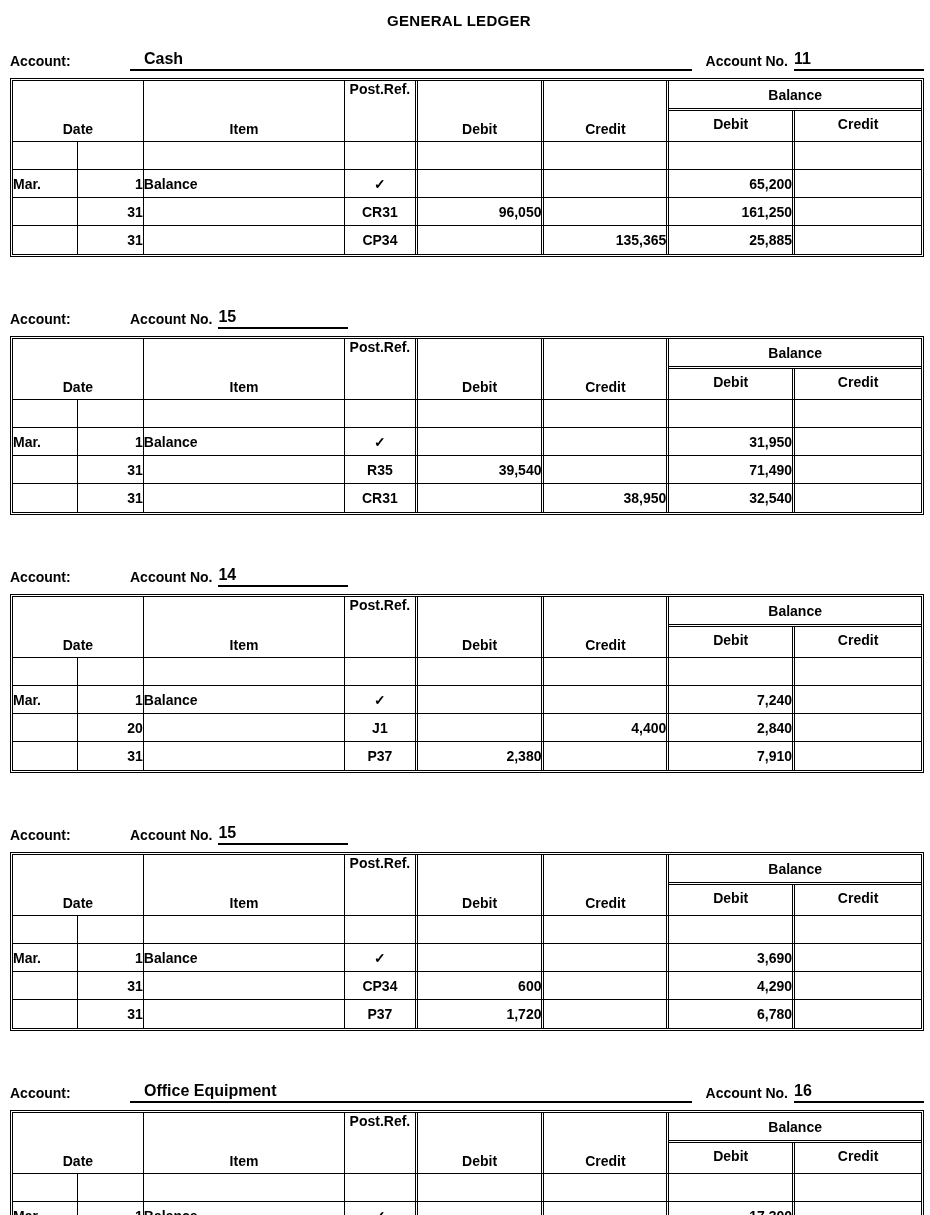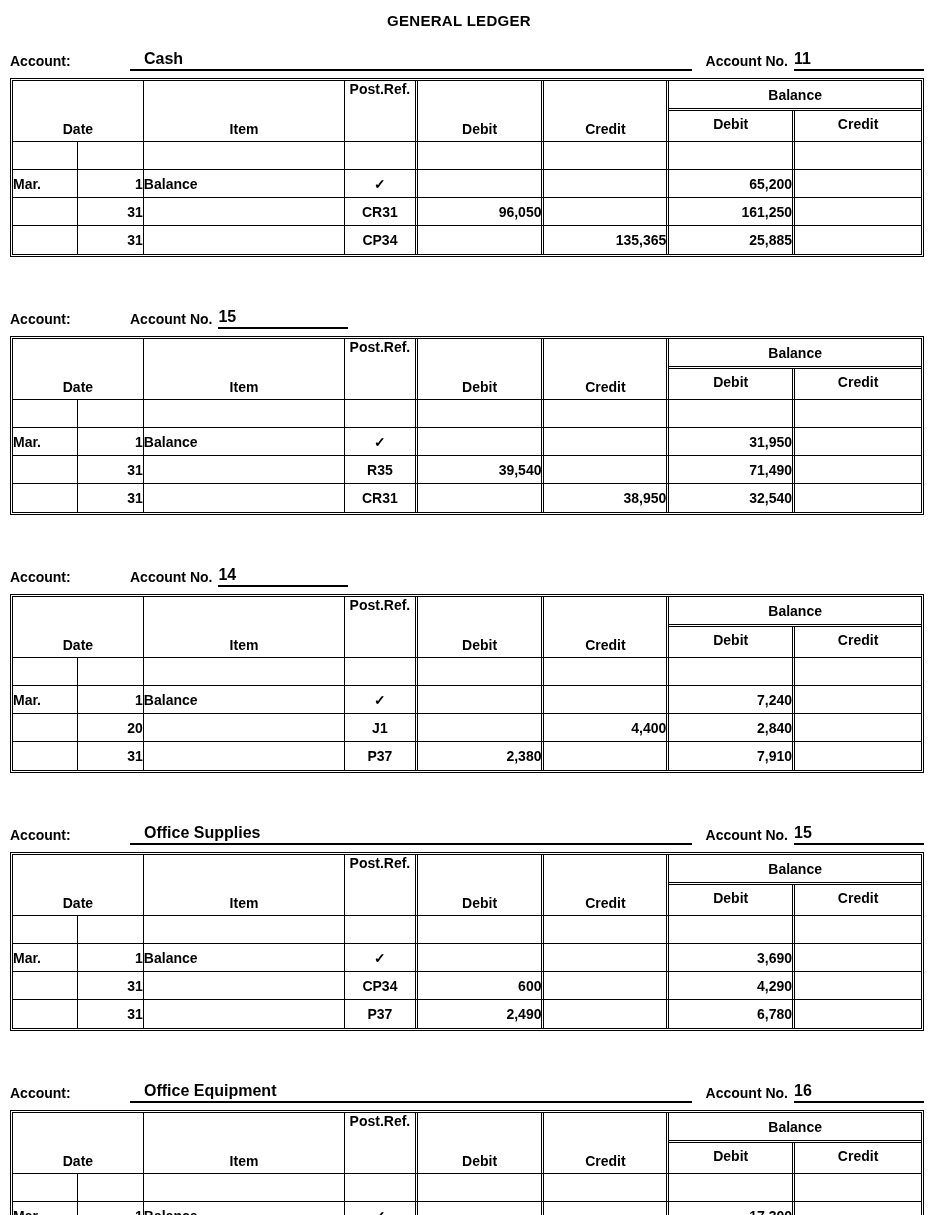--- a/index.html
+++ b/index.html
@@ -463,21 +463,20 @@
                 <td class="c-num last-col"></td>
               </tr>
             </tbody>
           </table>
         </div>
       </div>
       <div class="block-gap"></div>
       <div class="ledger-block">
         <div class="acct-header">
           <div class="acct-label">Account:</div>
-          <div class="acct-name">Office Supplies</div>
           <div class="acctno-label">Account No.</div>
           <div class="acctno-value">15</div>
         </div>
         <div class="ledger-wrap">
           <table class="ledger">
             <tbody>
               <tr class="hdr-row">
                 <th class="hdr-date" colspan="2">
                   <div class="hdr-date-inner">Date</div>
                 </th>
@@ -538,21 +537,21 @@
                 <td class="c-num sep-right">600</td>
                 <td class="c-num sep-right"></td>
                 <td class="c-num sep-right">4,290</td>
                 <td class="c-num last-col"></td>
               </tr>
               <tr class="data-row lastrow">
                 <td class="c-month"></td>
                 <td class="c-day">31</td>
                 <td class="c-item"></td>
                 <td class="c-post sep-right">P37</td>
-                <td class="c-num sep-right">2,490</td>
+                <td class="c-num sep-right">1,720</td>
                 <td class="c-num sep-right"></td>
                 <td class="c-num sep-right">6,780</td>
                 <td class="c-num last-col"></td>
               </tr>
             </tbody>
           </table>
         </div>
       </div>
       <div class="block-gap"></div>
       <div class="ledger-block">

